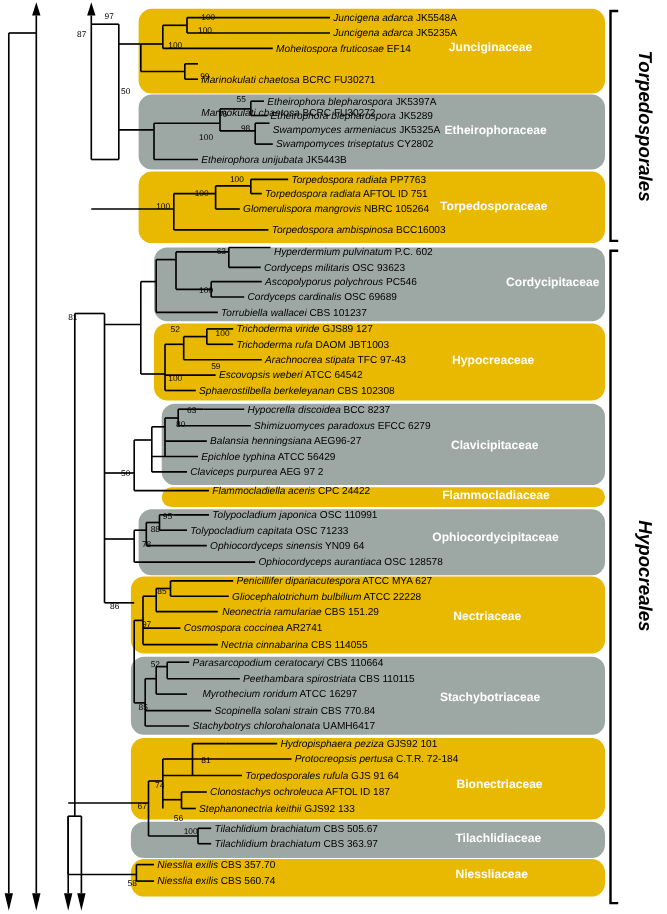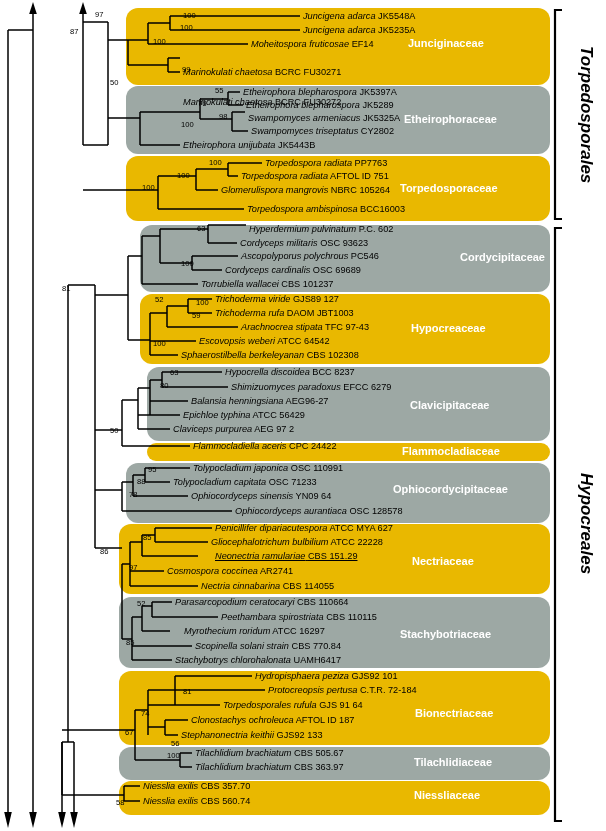--- a/index.html
+++ b/index.html
@@ -286,21 +286,21 @@
       <div class="taxon" style="top: 396px; left: 191px;"><i>Balansia henningsiana</i> <span>AEG96-27</span></div>
       <div class="taxon" style="top: 410px; left: 183px;"><i>Epichloe typhina</i> <span>ATCC 56429</span></div>
       <div class="taxon" style="top: 424px; left: 173px;"><i>Claviceps purpurea</i> <span>AEG 97 2</span></div>
       <div class="taxon" style="top: 441px; left: 193px;"><i>Flammocladiella aceris</i> <span>CPC 24422</span></div>
       <div class="taxon" style="top: 463px; left: 193px;"><i>Tolypocladium japonica</i> <span>OSC 110991</span></div>
       <div class="taxon" style="top: 477px; left: 173px;"><i>Tolypocladium capitata</i> <span>OSC 71233</span></div>
       <div class="taxon" style="top: 491px; left: 191px;"><i>Ophiocordyceps sinensis</i> <span>YN09 64</span></div>
       <div class="taxon" style="top: 506px; left: 235px;"><i>Ophiocordyceps aurantiaca</i> <span>OSC 128578</span></div>
       <div class="taxon" style="top: 523px; left: 215px;"><i>Penicillifer dipariacutespora</i> <span>ATCC MYA 627</span></div>
       <div class="taxon" style="top: 537px; left: 211px;"><i>Gliocephalotrichum bulbilium</i> <span>ATCC 22228</span></div>
-      <div class="taxon" style="top: 551px; left: 215px; text-decoration: underline;"><i>Neonectria ramulariae</i> <span>CBS 151.29</span></div>
+      <div class="taxon" style="top: 551px; left: 202px;"><i>Neonectria ramulariae</i> <span>CBS 151.29</span></div>
       <div class="taxon" style="top: 566px; left: 167px; text-align: right;"><i>Cosmospora coccinea</i> <span>AR2741</span></div>
       <div class="taxon" style="top: 581px; left: 201px;"><i>Nectria cinnabarina</i> <span>CBS 114055</span></div>
       <div class="taxon" style="top: 597px; left: 175px;"><i>Parasarcopodium ceratocaryi</i> <span>CBS 110664</span></div>
       <div class="taxon" style="top: 612px; left: 221px;"><i>Peethambara spirostriata</i> <span>CBS 110115</span></div>
       <div class="taxon" style="top: 626px; left: 173px; margin-left: 11px;"><i>Myrothecium roridum</i> <span>ATCC 16297</span></div>
       <div class="taxon" style="top: 641px; left: 195px;"><i>Scopinella solani strain</i> <span>CBS 770.84</span></div>
       <div class="taxon" style="top: 655px; left: 175px;"><i>Stachybotrys chlorohalonata</i> <span>UAMH6417</span></div>
       <div class="taxon" style="top: 671px; left: 255px;"><i>Hydropisphaera peziza</i> <span>GJS92 101</span></div>
       <div class="taxon" style="top: 685px; left: 268px;"><i>Protocreopsis pertusa</i> <span>C.T.R. 72-184</span></div>
       <div class="taxon" style="top: 700px; left: 223px;"><i>Torpedosporales rufula</i> <span>GJS 91 64</span></div>
@@ -339,37 +339,37 @@
       <div class="boot" style="left: 219px; top: 113px;">98</div>
       <div class="boot" style="left: 181px; top: 121px;">100</div>
       <div class="boot" style="left: 209px; top: 159px;">100</div>
       <div class="boot" style="left: 177px; top: 172px;">100</div>
       <div class="boot" style="left: 142px; top: 184px;">100</div>
       <div class="boot" style="left: 197px; top: 225px;">63</div>
       <div class="boot" style="left: 181px; top: 260px;">100</div>
       <div class="boot" style="left: 62px; top: 285px;">81</div>
       <div class="boot" style="left: 155px; top: 296px;">52</div>
       <div class="boot" style="left: 196px; top: 299px;">100</div>
-      <div class="boot" style="left: 172px; top: 312px; padding-left: 20px;">59</div>
+      <div class="boot" style="left: 172px; top: 329px; padding-left: 20px;">59</div>
       <div class="boot" style="left: 153px; top: 340px;">100</div>
       <div class="boot" style="left: 170px; top: 369px;">63</div>
       <div class="boot" style="left: 160px; top: 382px;">80</div>
       <div class="boot" style="left: 110px; top: 427px;">50</div>
       <div class="boot" style="left: 148px; top: 466px;">95</div>
       <div class="boot" style="left: 137px; top: 478px;">88</div>
       <div class="boot" style="left: 129px; top: 491px;">78</div>
       <div class="boot" style="left: 100px; top: 548px;">86</div>
       <div class="boot" style="left: 143px; top: 534px;">85</div>
       <div class="boot" style="left: 129px; top: 564px;">97</div>
       <div class="boot" style="left: 137px; top: 600px;">52</div>
       <div class="boot" style="left: 126px; top: 639px;">85</div>
       <div class="boot" style="left: 183px; top: 688px;">81</div>
       <div class="boot" style="left: 141px; top: 710px;">74</div>
       <div class="boot" style="left: 125px; top: 729px;">67</div>
-      <div class="boot" style="left: 171px; top: 740px; text-align: right;">56</div>
+      <div class="boot" style="left: 158px; top: 740px; text-align: right;">56</div>
       <div class="boot" style="left: 167px; top: 752px;">100</div>
       <div class="boot" style="left: 116px; top: 799px;">58</div>
     </div>
   <div id="order-layer">
       <div class="orderlabel" style="left: 596px; top: 45.5px;">Torpedosporales</div>
       <div class="orderlabel" style="left: 596px; top: 473.4px;">Hypocreales</div>
     </div>
 
 </div>
 

